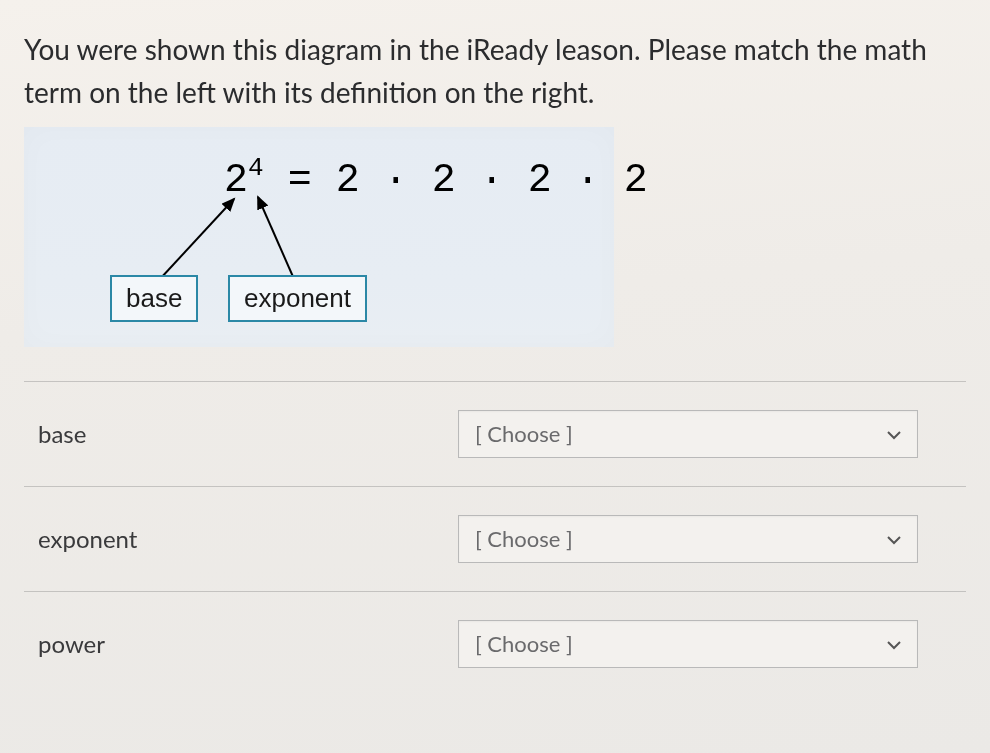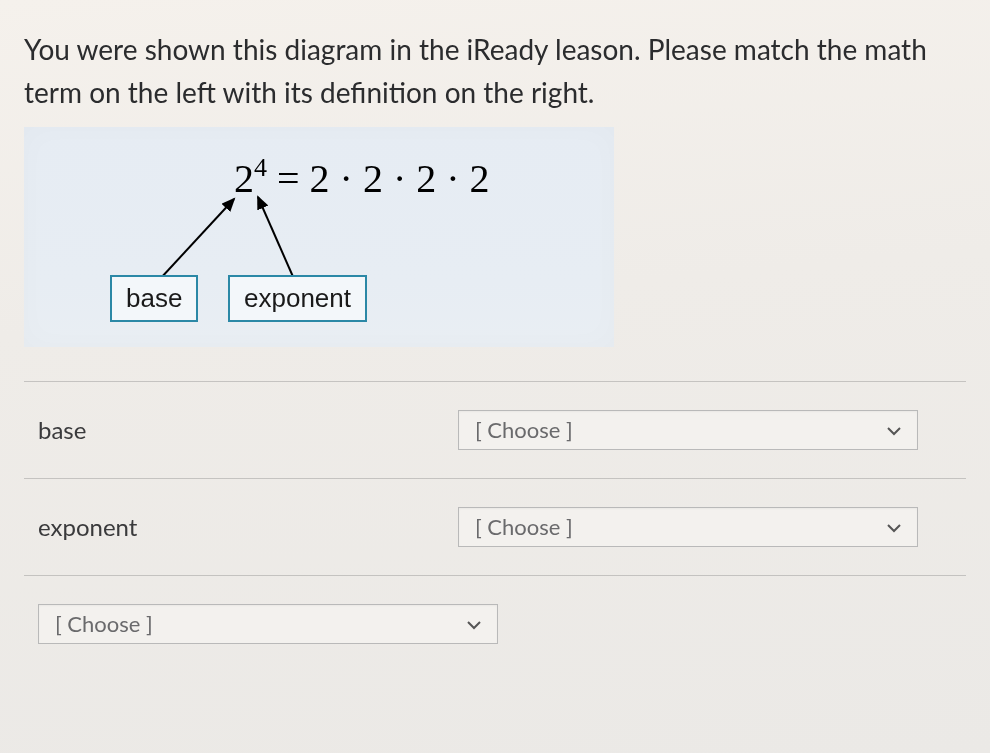--- a/index.html
+++ b/index.html
@@ -24,22 +24,22 @@
     width: 590px;
     height: 220px;
     background: linear-gradient(180deg, #e6ecf3 0%, #e7edf3 70%, #e9eef3 100%);
     position: relative;
     margin-bottom: 34px;
     box-shadow: inset 0 0 30px rgba(0,0,0,0.02);
   }
   .equation {
     position: absolute;
     top: 26px;
-    left: 210px;
-    font-family: Liberation Serif, serif;
+    left: 200px;
+    font-family: Liberation Mono, monospace;
     font-size: 40px;
     color: #000;
     white-space: nowrap;
   }
   .equation sup {
     font-size: 26px;
     vertical-align: 16px;
   }
   .arrows {
     position: absolute;
@@ -69,21 +69,21 @@
     padding: 28px 0 28px 14px;
   }
   .row:first-child { border-top: 1px solid rgba(120,120,120,0.35); }
   .term {
     flex: 0 0 420px;
     font-size: 24px;
     color: #3a3a3c;
   }
   .select {
     flex: 0 0 460px;
-    height: 40px;
+    height: 48px;
     border: 1px solid #b9b9b9;
     background: #f3f1ee;
     display: flex;
     align-items: center;
     justify-content: space-between;
     padding: 0 16px;
     color: #6a6a6c;
     font-size: 22px;
     cursor: pointer;
     box-shadow: inset 0 1px 2px rgba(0,0,0,0.04);
@@ -135,20 +135,21 @@
       <span>[ Choose ]</span>
       <span class="chev">
         <svg width="14" height="10" viewBox="0 0 14 10">
             <path d="M1 2 L7 8 L13 2" stroke="#555" stroke-width="2" fill="none"></path>
           </svg>
       </span>
     </div>
   </div>
 
   <div class="row">
+    <div class="term">power</div>
     <div class="select">
       <span>[ Choose ]</span>
       <span class="chev">
         <svg width="14" height="10" viewBox="0 0 14 10">
             <path d="M1 2 L7 8 L13 2" stroke="#555" stroke-width="2" fill="none"></path>
           </svg>
       </span>
     </div>
   </div>
 

